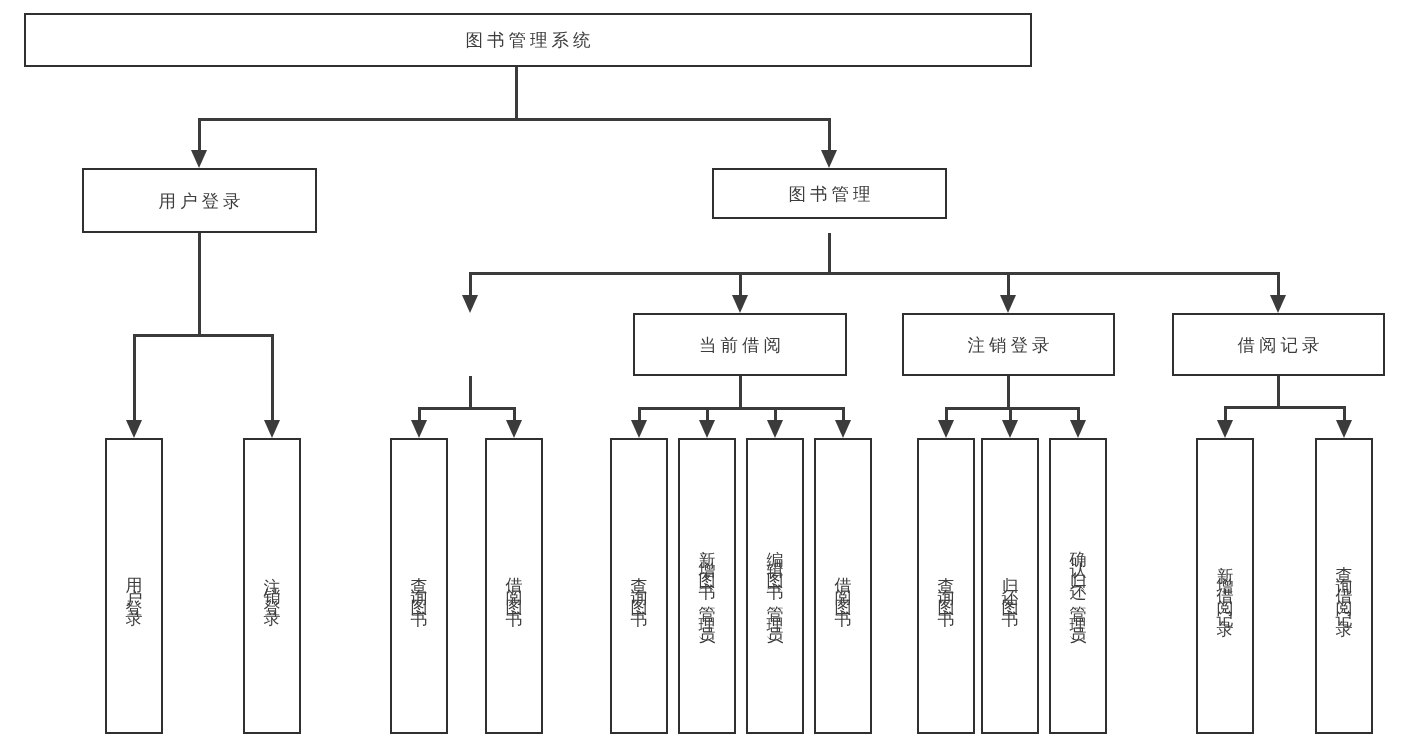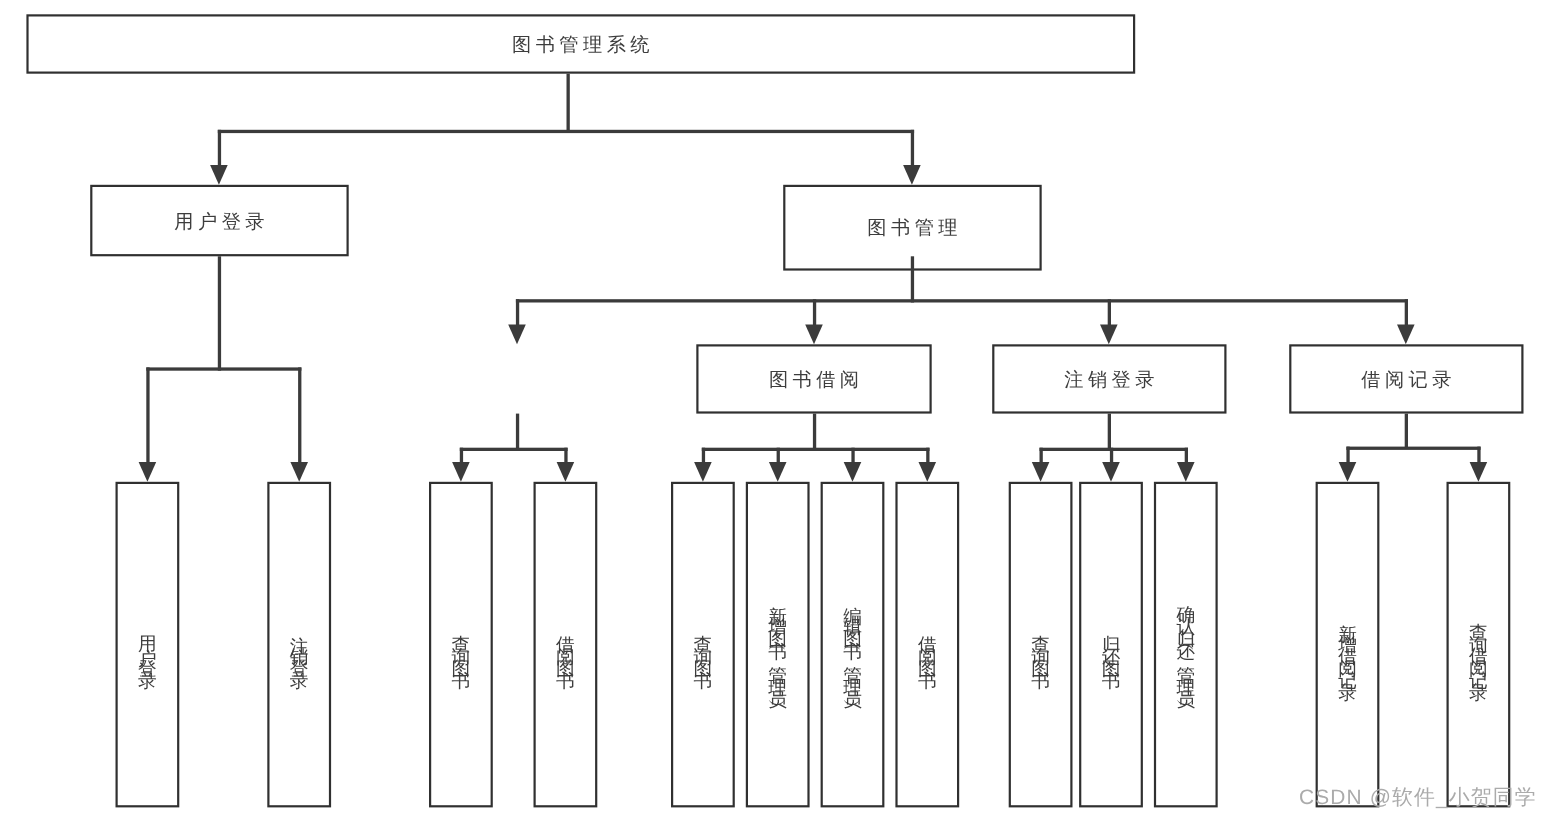--- a/index.html
+++ b/index.html
@@ -85,21 +85,21 @@
   <div class="vline" style="left:514.5px; top:67px;  height:53px;"></div>
   <div class="hline" style="left:197.5px; top:118px; width:633px;"></div>
   <div class="vline" style="left:197.5px; top:118px; height:34px;"></div>
   <div class="arrow" style="left:191px; top:150px;"></div>
   <div class="vline" style="left:827.5px; top:118px; height:34px;"></div>
   <div class="arrow" style="left:821px; top:150px;"></div>
 
   <div class="node" style="left:82px; top:168px; width:235px; height:65px;">
     <span>用户登录</span>
   </div>
-  <div class="node" style="left:712px; top:168px; width:235px; height:78px;">
+  <div class="node" style="left:712px; top:168px; width:235px; height:51px;">
     <span>图书管理</span>
   </div>
 
   <div class="vline" style="left:197.5px; top:233px; height:104px;"></div>
   <div class="hline" style="left:132.5px; top:334px; width:141px;"></div>
   <div class="vline" style="left:132.5px; top:334px; height:88px;"></div>
   <div class="arrow" style="left:126px; top:420px;"></div>
   <div class="vline" style="left:270.5px; top:334px; height:88px;"></div>
   <div class="arrow" style="left:264px; top:420px;"></div>
 
@@ -108,21 +108,21 @@
   <div class="vline" style="left:468.5px;  top:272px; height:26px;"></div>
   <div class="arrow" style="left:462px;  top:295px;"></div>
   <div class="vline" style="left:738.5px;  top:272px; height:26px;"></div>
   <div class="arrow" style="left:732px;  top:295px;"></div>
   <div class="vline" style="left:1006.5px; top:272px; height:26px;"></div>
   <div class="arrow" style="left:1000px; top:295px;"></div>
   <div class="vline" style="left:1276.5px; top:272px; height:26px;"></div>
   <div class="arrow" style="left:1270px; top:295px;"></div>
 
   <div class="node" style="left:633px; top:313px; width:214px; height:63px;">
-    <span>图书借阅</span>
+    <span>当前借阅</span>
   </div>
   <div class="node" style="left:902px; top:313px; width:213px; height:63px;">
     <span>注销登录</span>
   </div>
   <div class="node" style="left:1172px; top:313px; width:213px; height:63px;">
     <span>借阅记录</span>
   </div>
 
   <div class="vline" style="left:468.5px; top:376px; height:33px;"></div>
   <div class="hline" style="left:417.5px; top:407px; width:98px;"></div>
@@ -191,15 +191,14 @@
   <div class="node leaf" style="left:1049px;">
     <span class="vtext">确认归还（管理员）</span>
   </div>
   <div class="node leaf" style="left:1196px;">
     <span class="vtext">新增借阅记录</span>
   </div>
   <div class="node leaf" style="left:1315px;">
     <span class="vtext">查询借阅记录</span>
   </div>
 
-  <div id="watermark">CSDN @软件_小贺同学</div>
 
 </div>
 
 </body></html>

